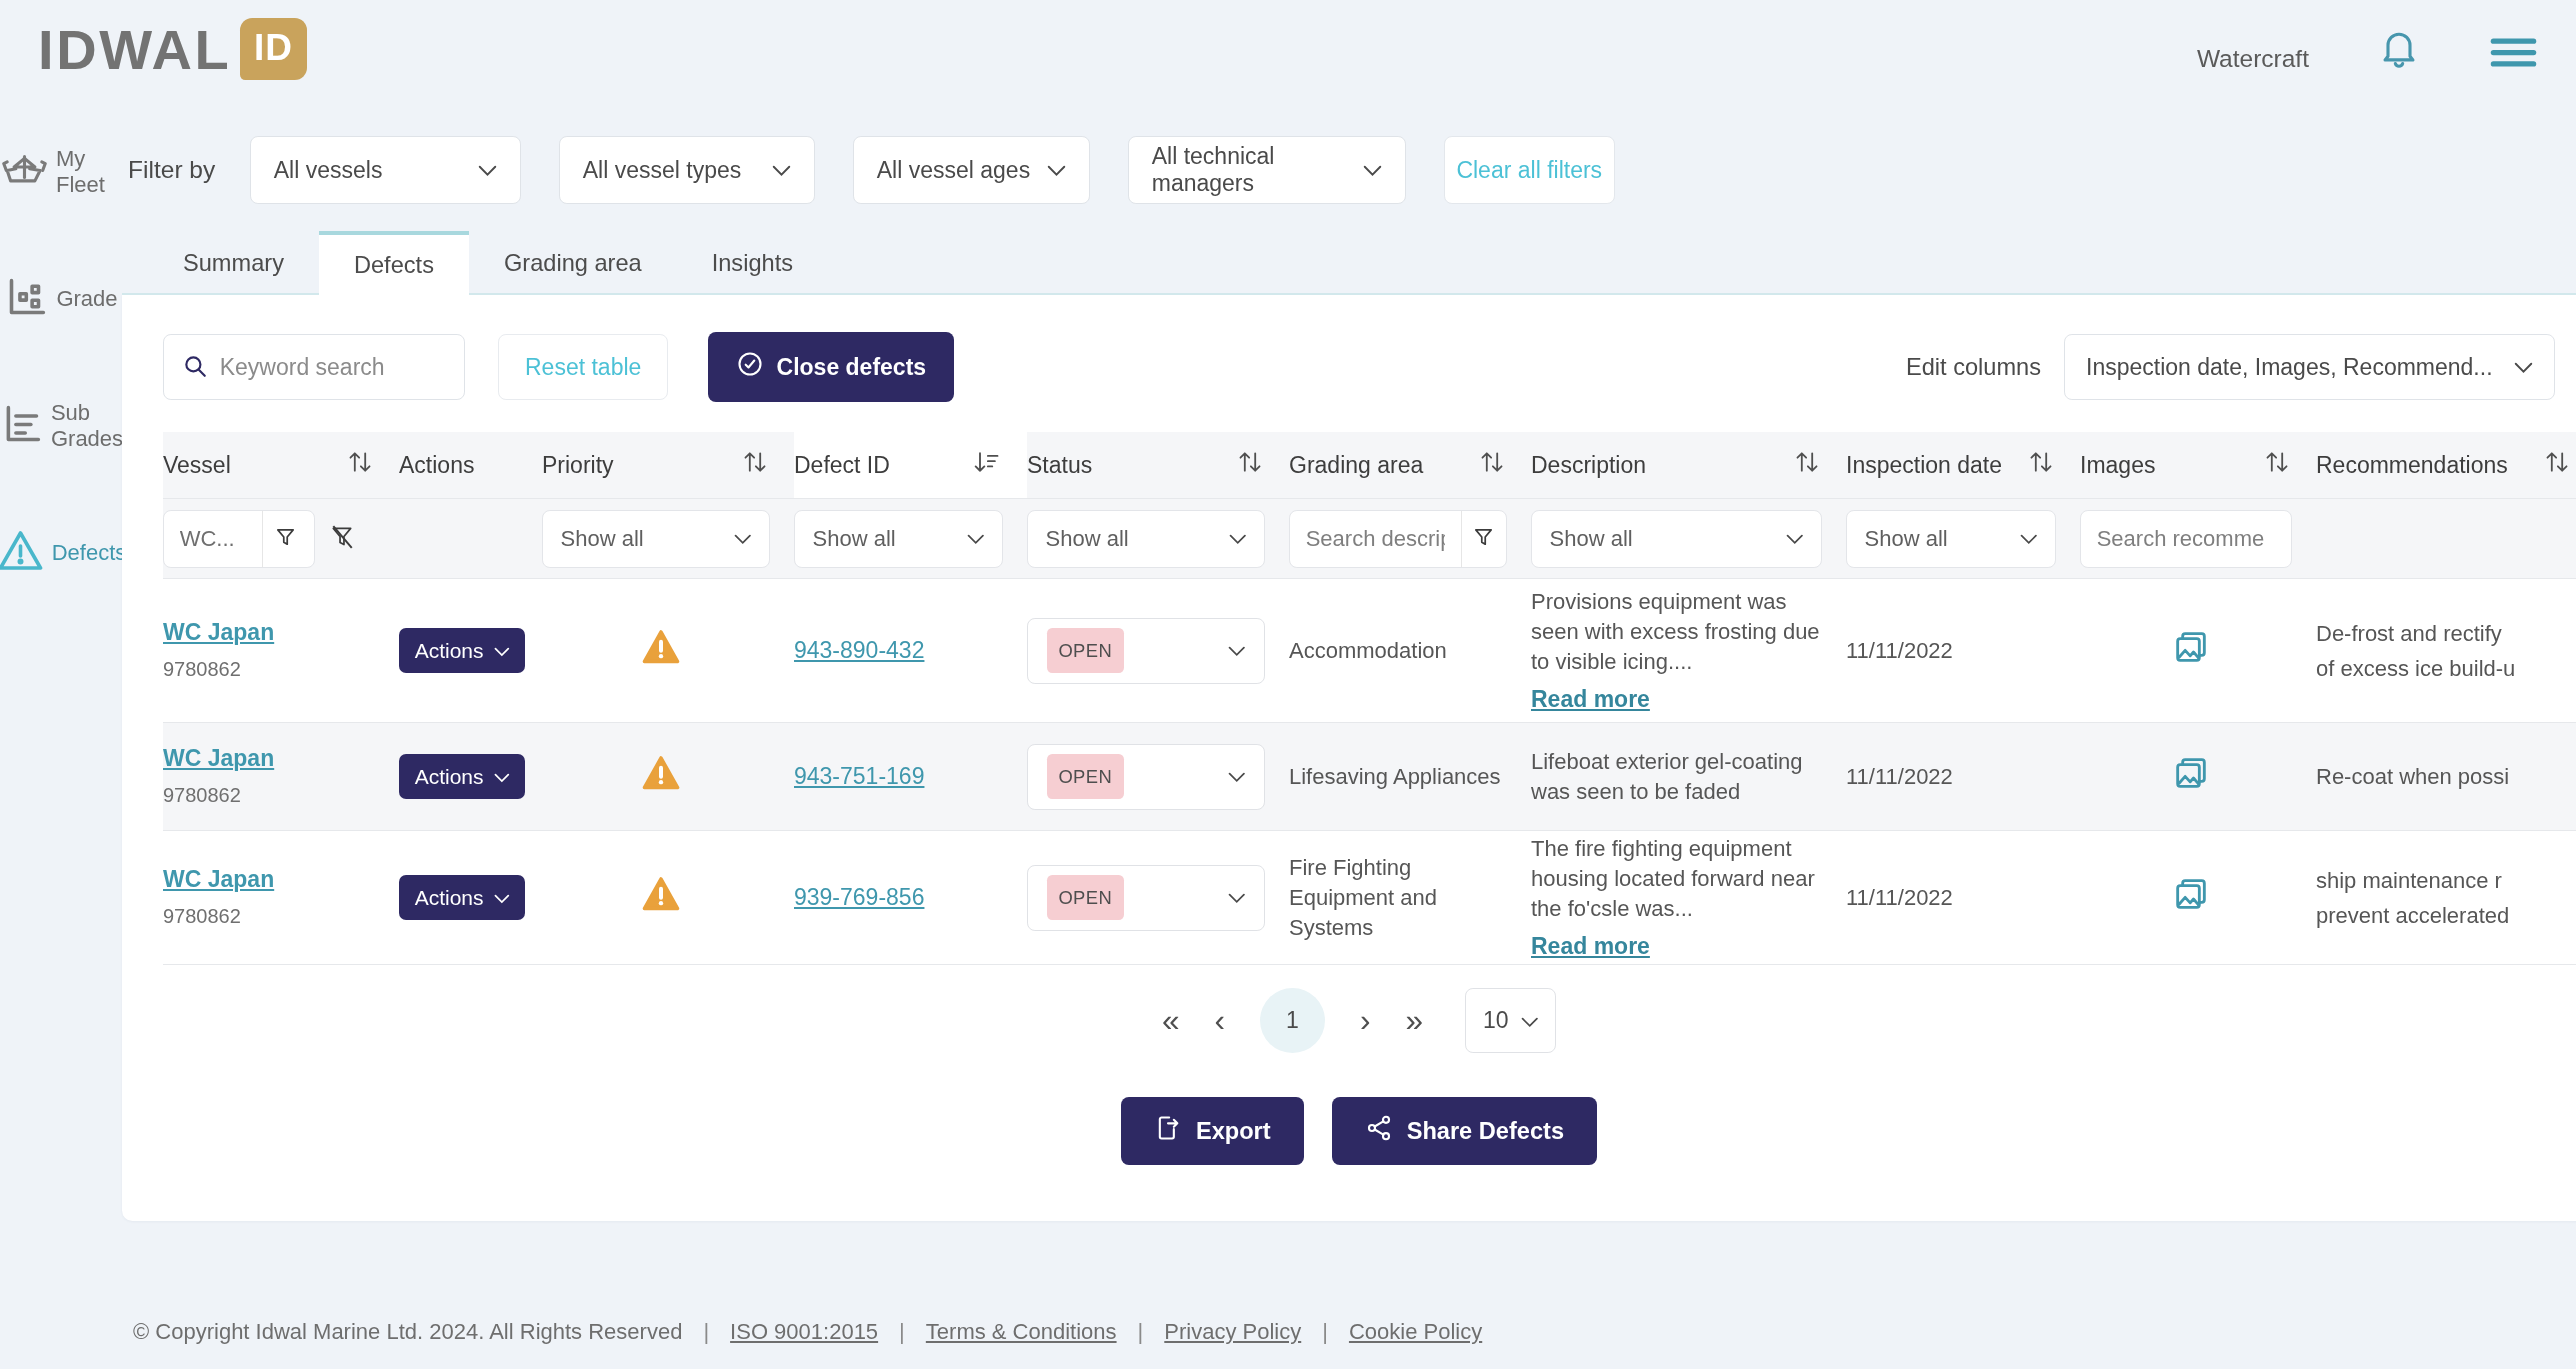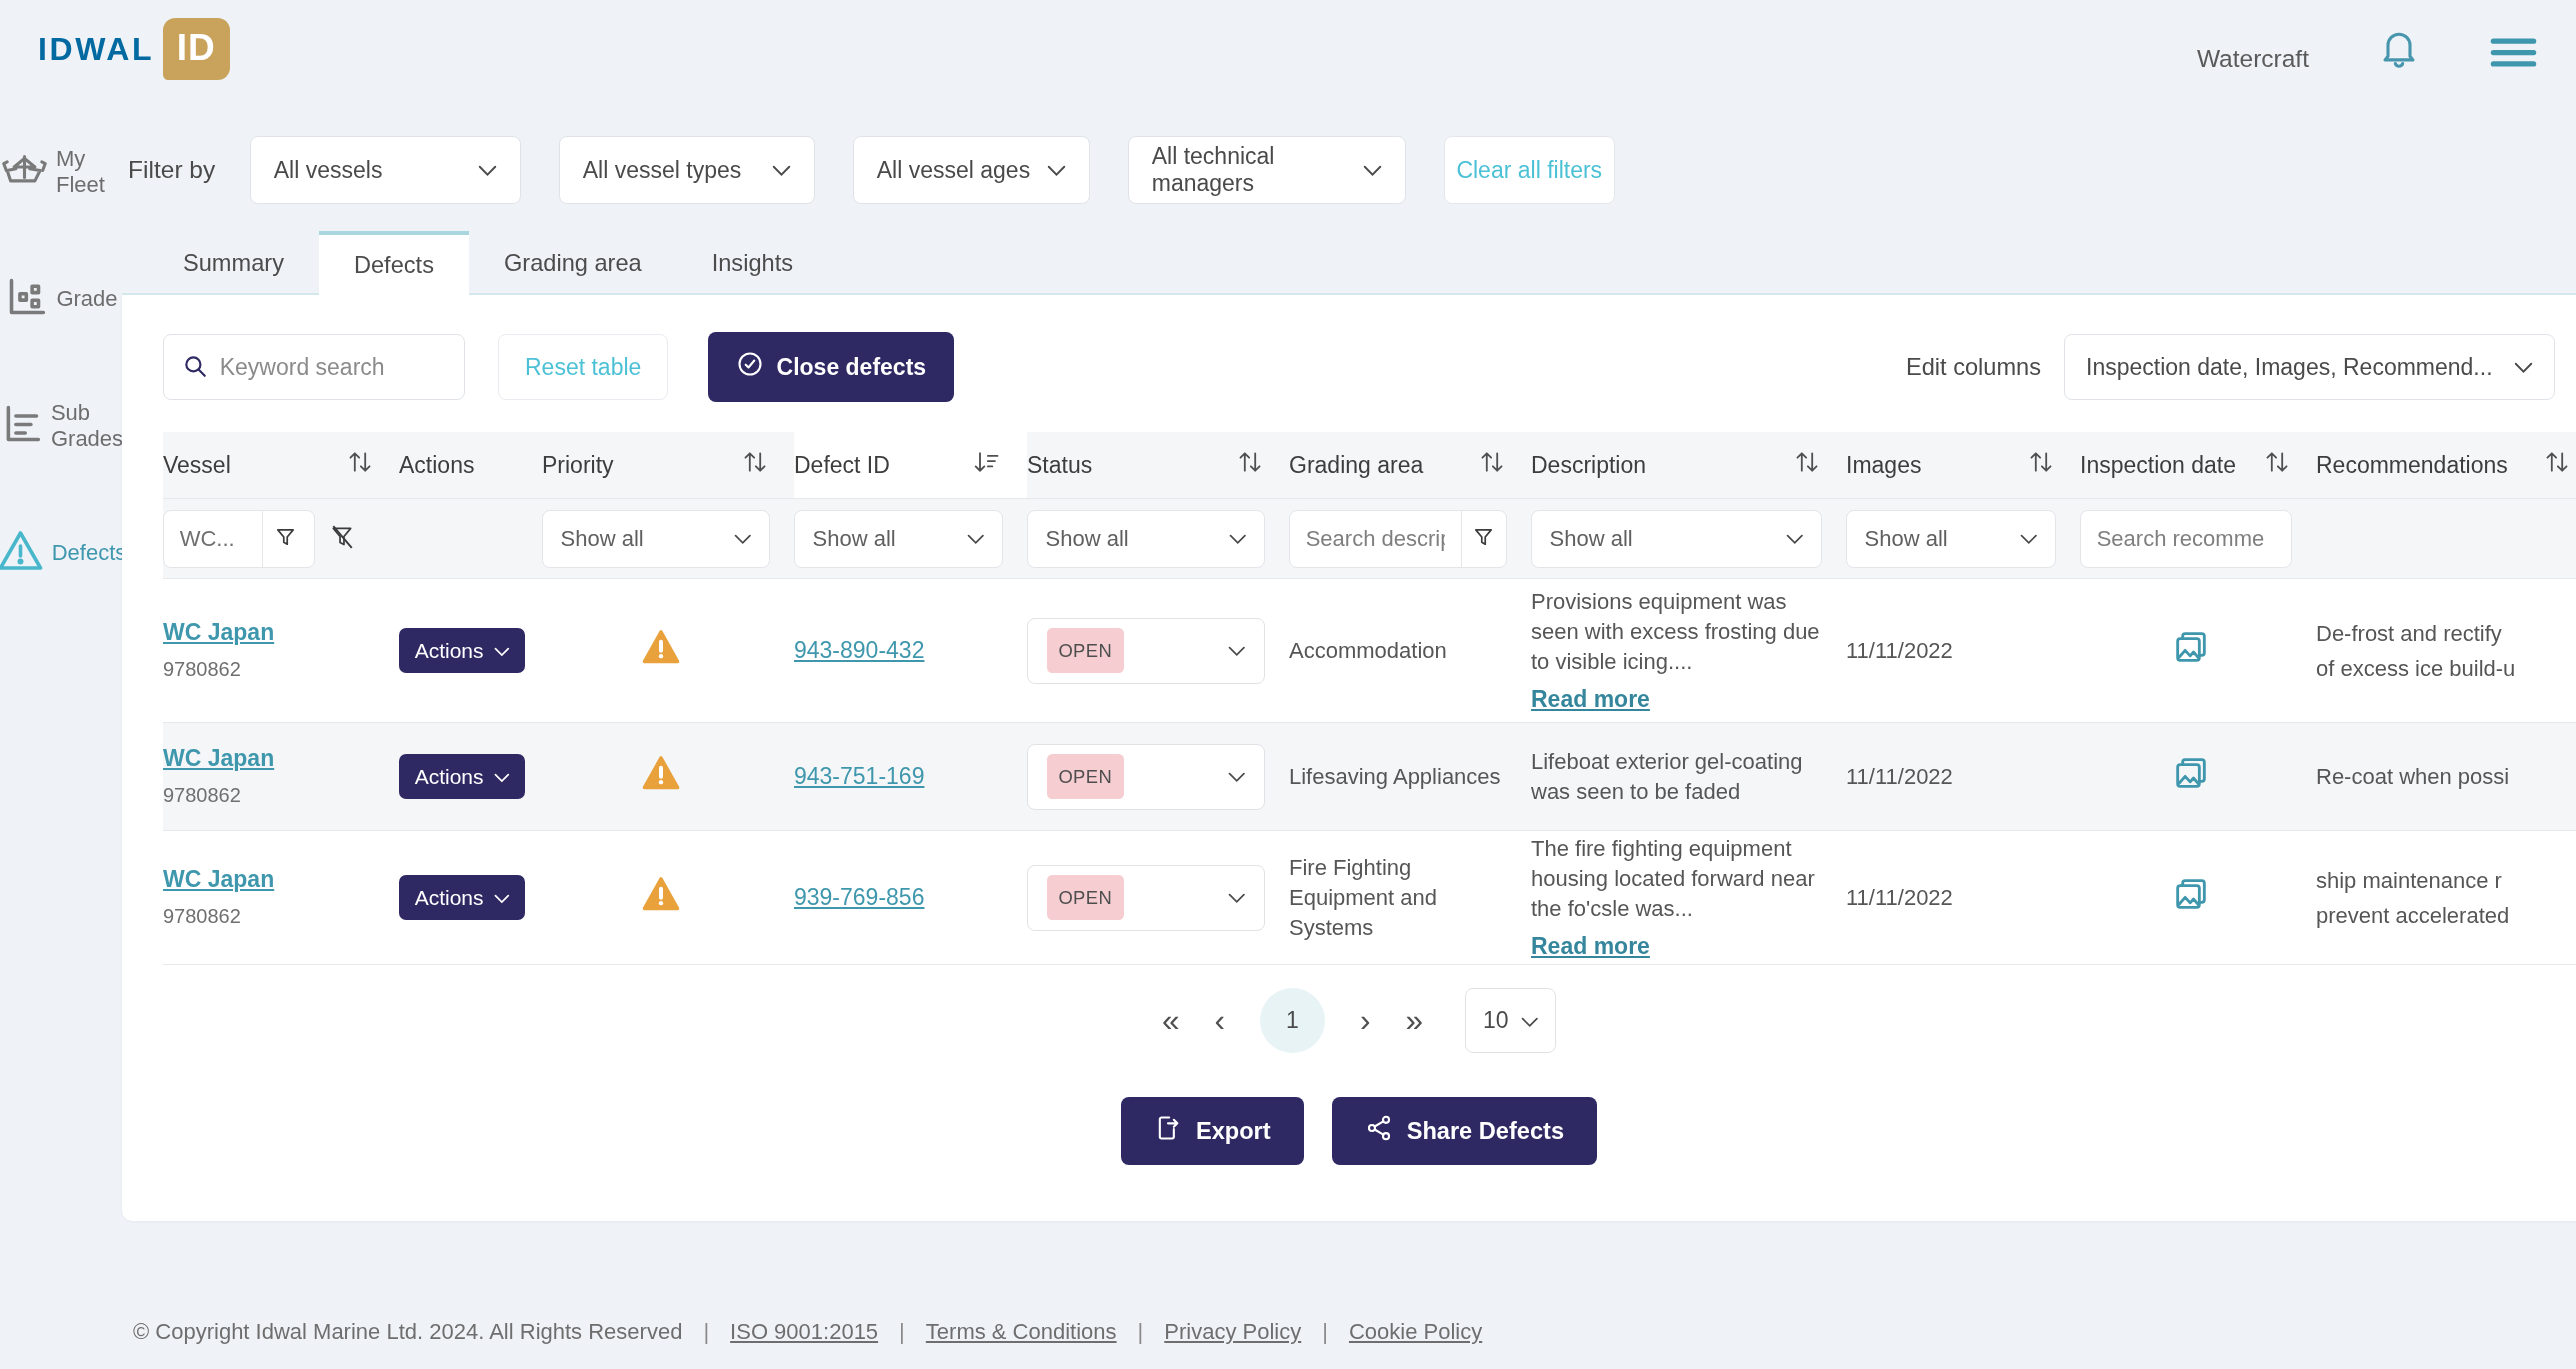--- a/index.html
+++ b/index.html
@@ -2,21 +2,21 @@
 <html style="font-size:14px"><head>
 <meta charset="utf-8">
 <style>
   * { margin:0; padding:0; box-sizing:border-box; }
   html,body { width:2576px; height:1369px; overflow:hidden;
     background:#eff3f8; font-family:"Liberation Sans", sans-serif; color:#4a4a4a; }
 
   
   .topbar { height:98px; display:flex; align-items:center; padding:0 38px; }
   .logo { display:flex; align-items:center; gap:8.7px; }
-  .logo-word { font-size:32px; font-weight:bold; letter-spacing:2.6px; color:#0369a1; }
+  .logo-word { font-size:56px; font-weight:bold; letter-spacing:2.6px; color:#737373; }
   .logo-badge { background:#c9a35c; color:#fff; font-size:37px; font-weight:bold;
     padding:8.7px 14px 10.5px; border-radius:12.2px 12.2px 12.2px 5.2px; letter-spacing:0.9px; }
   .topbar-right { margin-left:auto; display:flex; align-items:flex-end; gap:68px; }
   .org-name { font-size:24.5px; color:#5a5a5a; }
   .icon-btn { background:none; border:none; cursor:pointer; display:flex; align-items:center; }
 
   
   .layout { display:flex; }
   .sidebar { width:122px; padding-top:48px; display:flex; flex-direction:column; gap:77px; align-items:center; }
   .side-item { display:flex; flex-direction:row; align-items:center; gap:7px; cursor:pointer; }
@@ -314,28 +314,28 @@
                 </svg></span>
           </div>
           <div class="th">
             <span>Description</span>
             <span><svg width="26" height="28" viewBox="0 0 30 32" fill="none" stroke="#4f4f4f" stroke-width="2.1" stroke-linecap="round" stroke-linejoin="round">
                   <path d="M9 26V6M4 11l5-5 5 5"></path>
                   <path d="M21 6v20M16 21l5 5 5-5"></path>
                 </svg></span>
           </div>
           <div class="th">
+            <span>Inspection date</span>
+            <span><svg width="26" height="28" viewBox="0 0 30 32" fill="none" stroke="#4f4f4f" stroke-width="2.1" stroke-linecap="round" stroke-linejoin="round">
+                  <path d="M9 26V6M4 11l5-5 5 5"></path>
+                  <path d="M21 6v20M16 21l5 5 5-5"></path>
+                </svg></span>
+          </div>
+          <div class="th">
             <span>Images</span>
-            <span><svg width="26" height="28" viewBox="0 0 30 32" fill="none" stroke="#4f4f4f" stroke-width="2.1" stroke-linecap="round" stroke-linejoin="round">
-                  <path d="M9 26V6M4 11l5-5 5 5"></path>
-                  <path d="M21 6v20M16 21l5 5 5-5"></path>
-                </svg></span>
-          </div>
-          <div class="th">
-            <span>Inspection date</span>
             <span><svg width="26" height="28" viewBox="0 0 30 32" fill="none" stroke="#4f4f4f" stroke-width="2.1" stroke-linecap="round" stroke-linejoin="round">
                   <path d="M9 26V6M4 11l5-5 5 5"></path>
                   <path d="M21 6v20M16 21l5 5 5-5"></path>
                 </svg></span>
           </div>
           <div class="th">
             <span>Recommendations</span>
             <span><svg width="26" height="28" viewBox="0 0 30 32" fill="none" stroke="#4f4f4f" stroke-width="2.1" stroke-linecap="round" stroke-linejoin="round">
                   <path d="M9 26V6M4 11l5-5 5 5"></path>
                   <path d="M21 6v20M16 21l5 5 5-5"></path>

